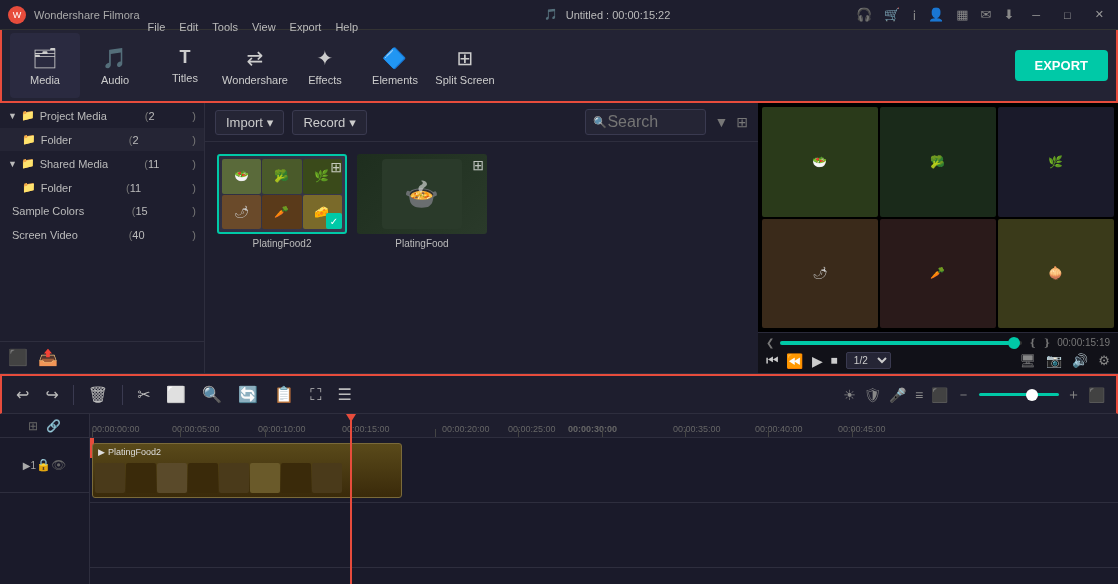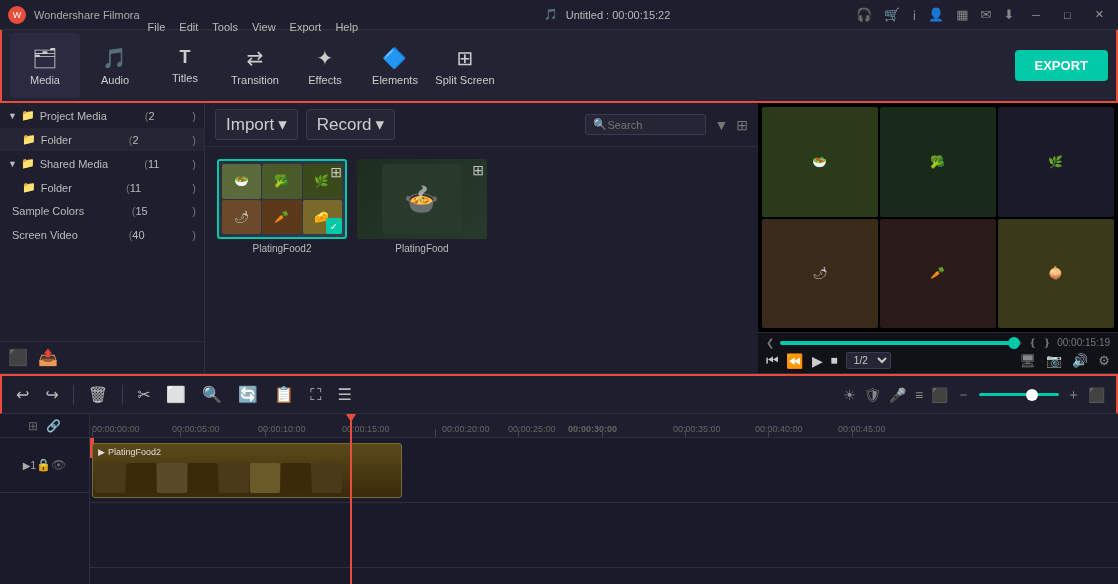--- a/index.html
+++ b/index.html
@@ -40,23 +40,23 @@
     .panel-flat-item { display: flex; align-items: center; padding: 6px 8px 6px 12px; color: #bbb; font-size: 11px; cursor: pointer; }
     .panel-flat-item .count { margin-left: auto; color: #777; }
 
     
     #panel-bottom { display: flex; align-items: center; padding: 6px 8px; gap: 10px; border-top: 1px solid #2e2e3e; }
     .panel-bottom-icon { font-size: 16px; color: #777; cursor: pointer; }
 
     
     #content { flex: 1; background: #1e1e2e; display: flex; flex-direction: column; height: 270px; }
     #content-toolbar { display: flex; align-items: center; padding: 6px 10px; gap: 8px; border-bottom: 1px solid #2e2e3e; }
-    .import-btn { background: #252535; border: 1px solid #3a3a50; color: #ccc; border-radius: 3px; padding: 4px 10px; font-size: 17px; cursor: pointer; display: flex; align-items: center; gap: 4px; }
+    .import-btn { background: #252535; border: 1px solid #3a3a50; color: #ccc; border-radius: 3px; padding: 4px 10px; font-size: 13px; cursor: pointer; display: flex; align-items: center; gap: 4px; }
     #search-box { margin-left: auto; display: flex; align-items: center; background: #252535; border: 1px solid #3a3a50; border-radius: 3px; padding: 3px 8px; }
-    #search-box input { background: transparent; border: none; outline: none; color: #ccc; font-size: 11px; width: 90px; }
+    #search-box input { background: transparent; border: none; outline: none; color: #ccc; font-size: 16px; width: 90px; }
     #search-box .search-icon { color: #777; font-size: 11px; }
     .content-icon-btn { font-size: 14px; color: #777; cursor: pointer; }
 
     #media-grid { display: flex; flex-wrap: wrap; gap: 10px; padding: 12px; overflow-y: auto; flex: 1; }
     .media-item { width: 130px; cursor: pointer; }
     .media-thumb { width: 130px; height: 80px; background: #2a2a3a; border-radius: 3px; position: relative; overflow: hidden; display: flex; align-items: center; justify-content: center; }
     .media-thumb.selected { border: 2px solid #00c9a7; }
     .thumb-bg1 { background: linear-gradient(135deg, #2c2c3e, #3a3a50); }
     .thumb-bg2 { background: linear-gradient(135deg, #1e2e1e, #2a3a2a); }
     .media-thumb-icon { position: absolute; top: 3px; right: 3px; font-size: 14px; color: rgba(255,255,255,0.7); }
@@ -150,21 +150,21 @@
   <div class="tool-item">
     <span class="tool-icon">🎵</span>
     <span class="tool-label">Audio</span>
   </div>
   <div class="tool-item">
     <span class="tool-icon" style="font-size:18px;font-weight:bold;">T</span>
     <span class="tool-label">Titles</span>
   </div>
   <div class="tool-item">
     <span class="tool-icon">⇄</span>
-    <span class="tool-label">Transition</span>
+    <span class="tool-label">Wondershare</span>
   </div>
   <div class="tool-item">
     <span class="tool-icon">✦</span>
     <span class="tool-label">Effects</span>
   </div>
   <div class="tool-item">
     <span class="tool-icon">🔷</span>
     <span class="tool-label">Elements</span>
   </div>
   <div class="tool-item">

